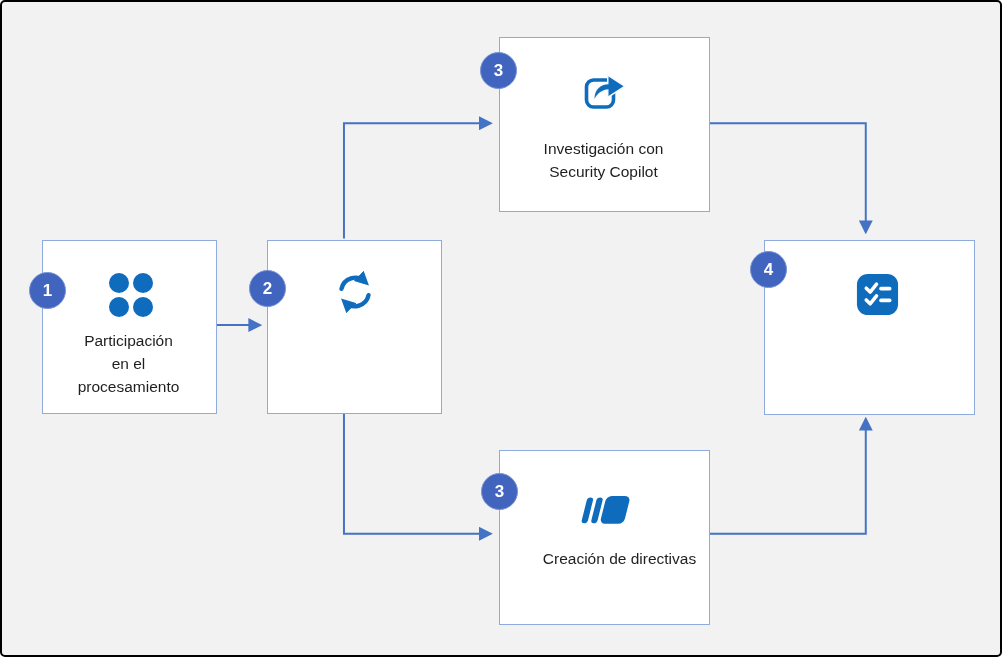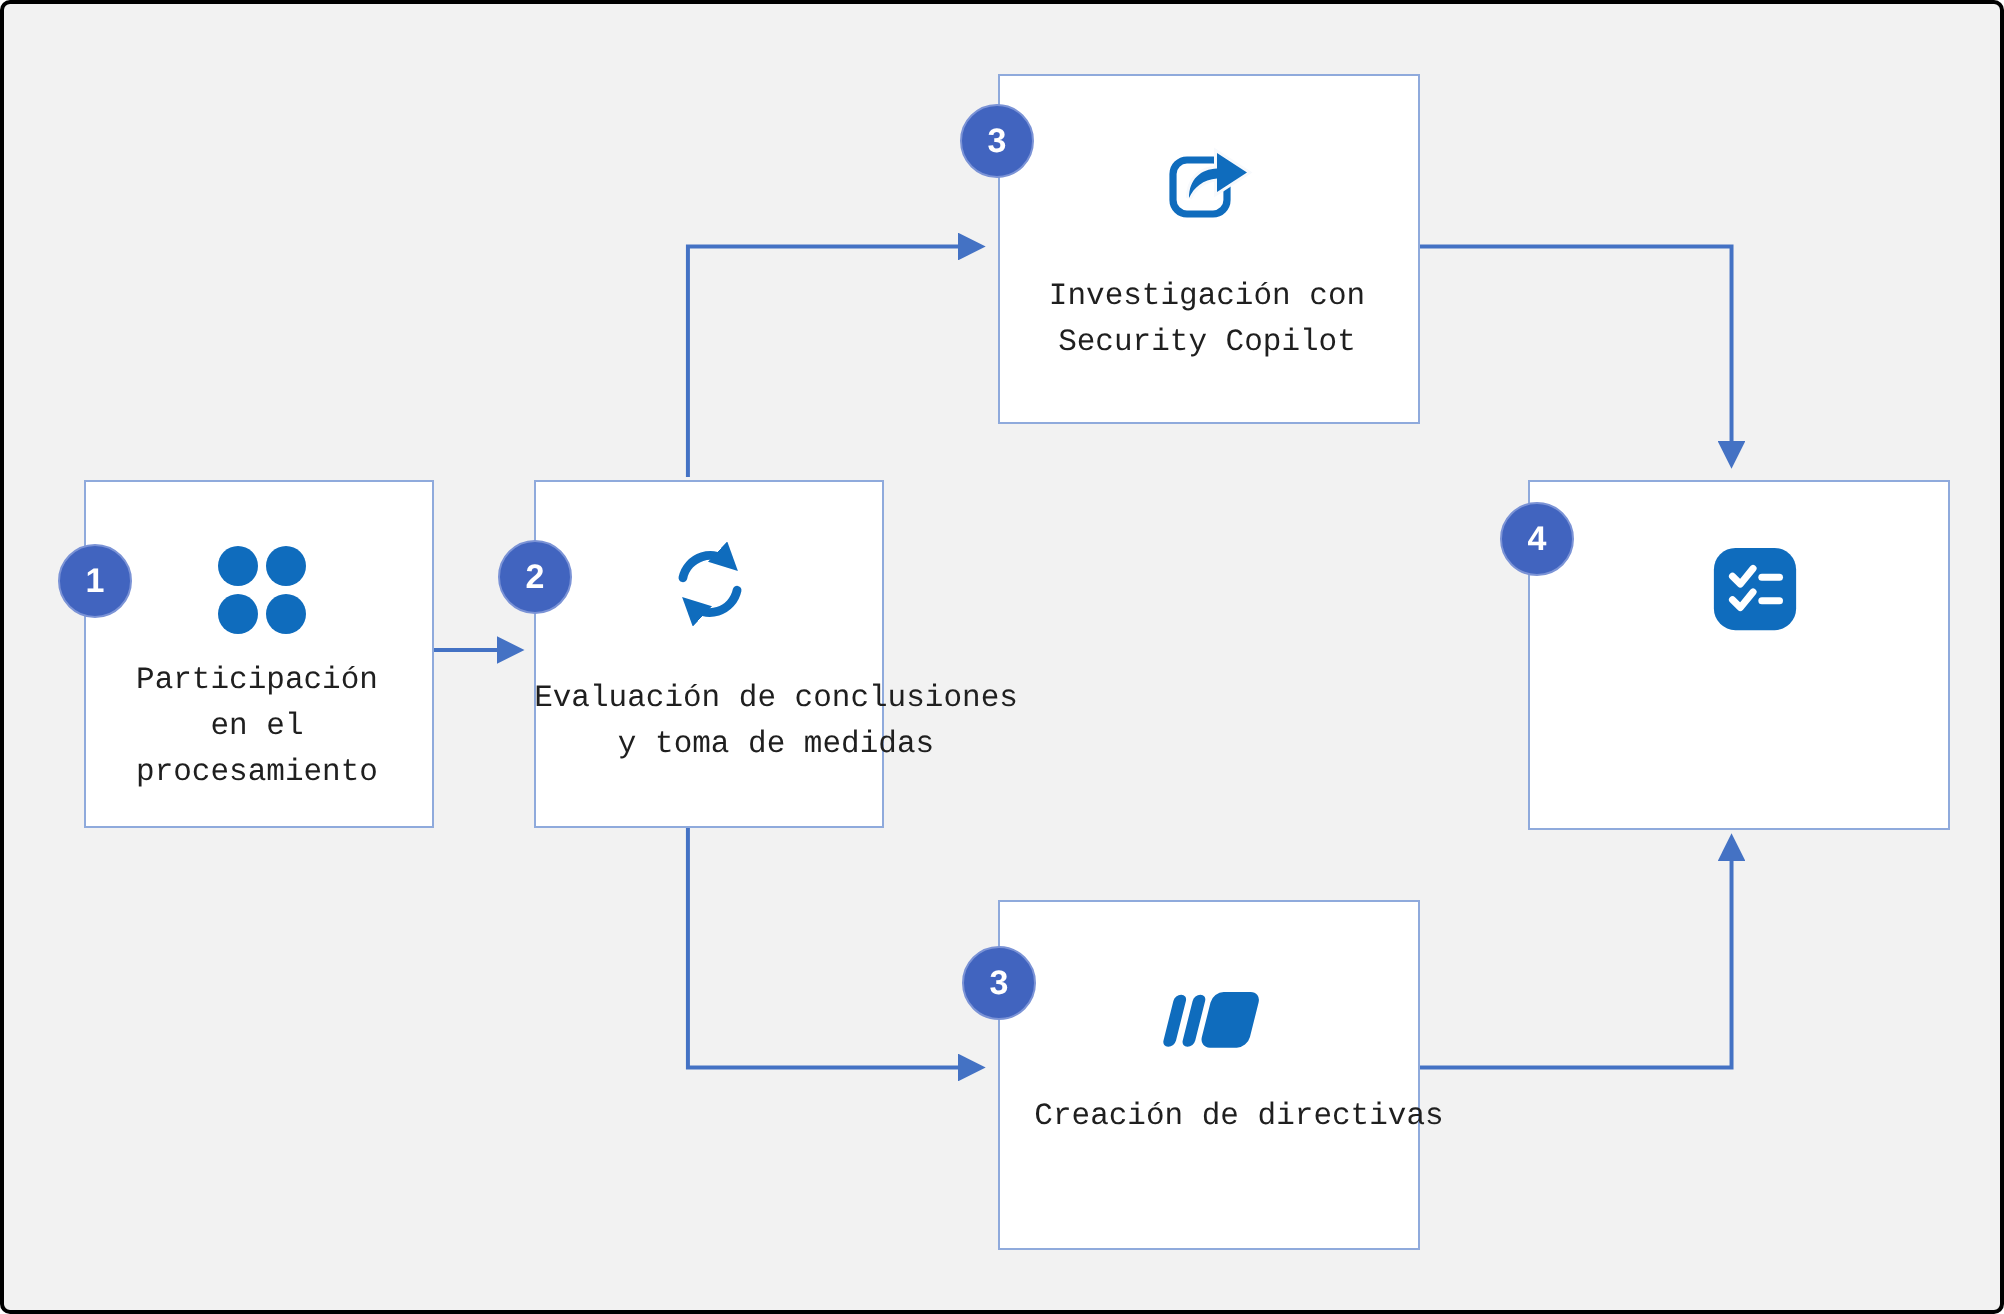--- a/index.html
+++ b/index.html
@@ -38,21 +38,20 @@
     width:50px;height:48px;
     display:flex;align-items:center;justify-content:center;
   }
   .label{
     position:absolute;
     text-align:center;
     color:#1f1f1f;
     font-size:15.5px;
     line-height:23px;
     z-index:2;
-    font-family:Liberation Mono, monospace;
   }
   .label span{display:block;white-space:nowrap;}
   .label .small-line{font-size:13px;line-height:21px;}
 </style>
 </head>
 <body>
 
 <div class="canvas">
 
   <svg class="connectors" width="1002" height="657" viewBox="0 0 1002 657">
@@ -97,24 +96,20 @@
           <marker id="syncArrow" viewBox="0 0 10 10" refX="6" refY="5" markerWidth="3.2" markerHeight="3.2" orient="auto-start-reverse">
             <path d="M0,0 L10,5 L0,10 Z" fill="#0f6cbd"></path>
           </marker>
         </defs>
         <g stroke="#0f6cbd" stroke-width="4.2" fill="none" stroke-linecap="round">
           <path d="M11,21 A13.5,13.5 0 0 1 33.5,14" marker-end="url(#syncArrow)"></path>
           <path d="M37,27 A13.5,13.5 0 0 1 14.5,34" marker-end="url(#syncArrow)"></path>
         </g>
       </svg>
     </span>
-    <div class="label" style="left:-10px;width:260px;top:97px;">
-      <span>Evaluación de conclusiones</span>
-      <span>y toma de medidas</span>
-    </div>
   </div>
 
   <div class="node" style="left:497px;top:35px;width:211px;height:175px;">
     <span class="badge" style="left:-20px;top:14px;">3</span>
     <span class="icon" style="top:31px;">
       <svg width="50" height="48" viewBox="0 0 48 48">
         <rect x="5.5" y="11" width="27" height="27" rx="7" fill="none" stroke="#0f6cbd" stroke-width="3.6"></rect>
         <path d="M13.5,30 C13.5,20.5 19.5,15.5 27.5,15.2 L27.5,7.5 L42.5,17.3 L27.5,27 L27.5,20.2 C20.5,20.8 16,24.5 13.5,30 Z" fill="#0f6cbd" stroke="#f7f9fc" stroke-width="3" paint-order="stroke"></path>
       </svg>
     </span>

